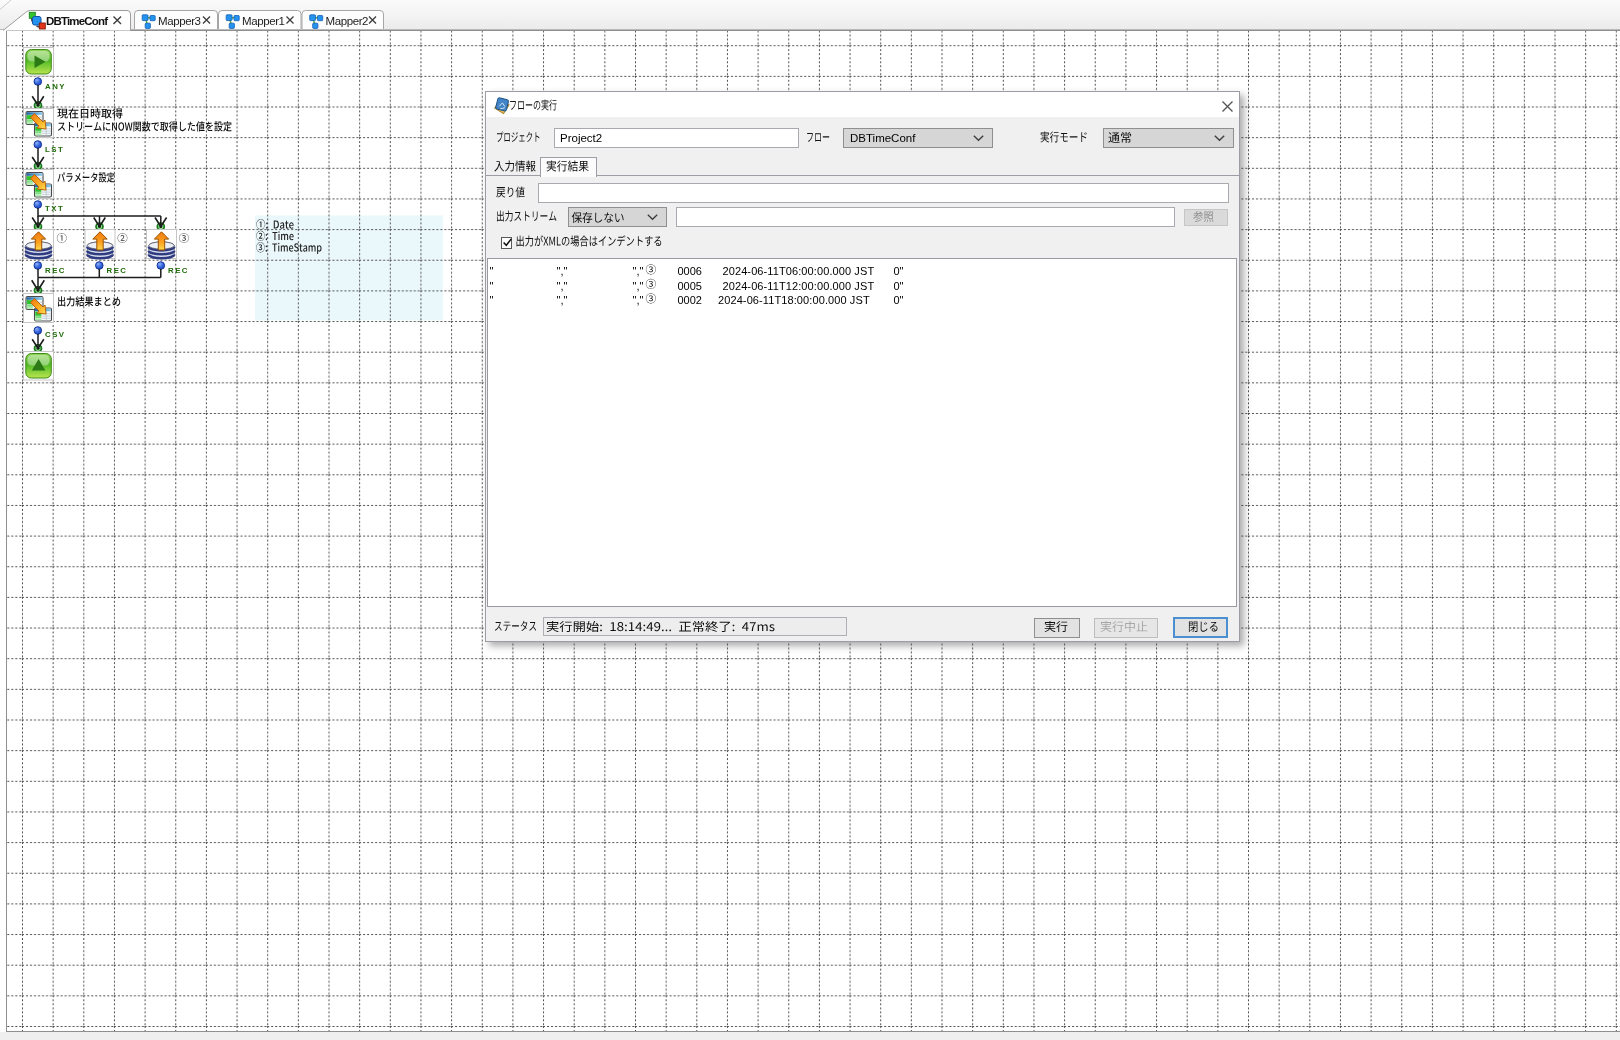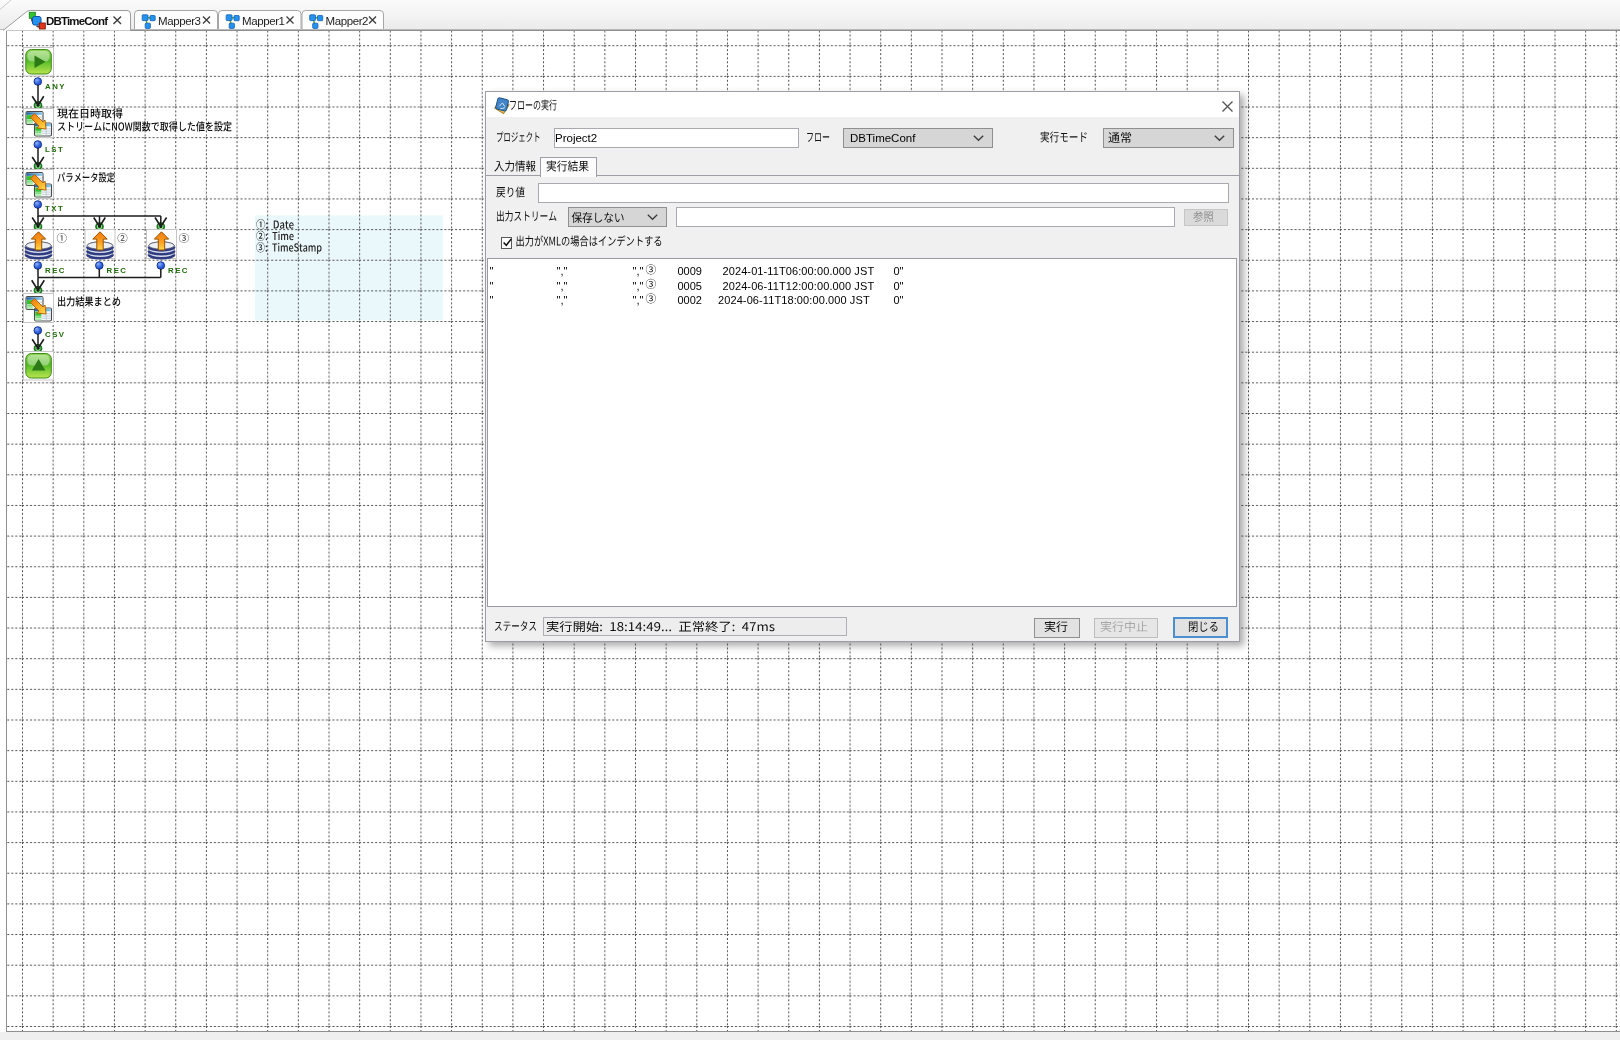--- a/index.html
+++ b/index.html
@@ -253,21 +253,21 @@
 <div style="position:absolute;left:485px;top:91px;width:753px;height:549px;background:#f0f0f0;border:1px solid #9c9ca4;box-shadow:4px 4px 7px rgba(70,70,70,.45);z-index:10">
     <div style="position:absolute;left:0;top:0;width:100%;height:25px;background:#fff"></div>
     <svg width="18" height="18" style="position:absolute;left:8px;top:5px">
       <rect x="3" y="4.5" width="10.5" height="10.5" transform="rotate(32 8.5 9)" fill="#e8c05a" stroke="#a8842a" stroke-width="0.9"></rect>
       <rect x="2.6" y="1.6" width="11" height="11.5" rx="1.5" transform="rotate(14 8 7.5)" fill="#4284c6" stroke="#1a4f85" stroke-width="0.9"></rect>
       <path d="M5.2 9.3 l3.2 -3.4 2.6 3.8 M6.3 11.8 l4.5 -1" stroke="#cfe3f5" stroke-width="1" fill="none"></path>
     </svg>
     <svg width="14" height="14" style="position:absolute;left:735px;top:8px">
       <path d="M1.5 1.5 L11.5 11.5 M11.5 1.5 L1.5 11.5" stroke="#565656" stroke-width="1.4"></path>
     </svg>
-    <div style="position:absolute;left:68px;top:36px;width:245px;height:20px;background:#fff;border:1px solid #a9a9b0;box-sizing:border-box;font-size:11.5px;line-height:18px;white-space:nowrap;overflow:hidden;color:#000">Project2</div>
+    <div style="position:absolute;left:68px;top:36px;width:245px;height:20px;background:#fff;border:1px solid #a9a9b0;box-sizing:border-box;font-size:11.5px;line-height:18px;padding-left:5px;white-space:nowrap;overflow:hidden;color:#000">Project2</div>
     <div style="position:absolute;left:357px;top:36px;width:150px;height:20px;background:#d6d6d6;border:1px solid #8f8f8f;box-sizing:border-box;font-size:11.5px;line-height:18px;padding-left:6px;color:#000">DBTimeConf<svg width="11" height="7" style="position:absolute;right:8px;top:5.5px">
         <path d="M0.8 0.8 L5.5 5.3 L10.2 0.8" stroke="#3c3c3c" stroke-width="1.3" fill="none"></path>
       </svg></div>
     <div style="position:absolute;left:617px;top:36px;width:131px;height:20px;background:#d6d6d6;border:1px solid #8f8f8f;box-sizing:border-box;font-size:11.5px;line-height:18px;padding-left:6px;color:#000">
       <svg width="11" height="7" style="position:absolute;right:8px;top:5.5px">
         <path d="M0.8 0.8 L5.5 5.3 L10.2 0.8" stroke="#3c3c3c" stroke-width="1.3" fill="none"></path>
       </svg>
     </div>
     <div style="position:absolute;left:0;top:83px;width:753px;height:1px;background:#9d9da5"></div>
     <div style="position:absolute;left:54px;top:65px;width:55px;height:19px;background:#fcfcfc;border:1px solid #9d9da5;border-bottom:none"></div>
@@ -281,22 +281,22 @@
     <div style="position:absolute;left:698px;top:117px;width:44px;height:16.5px;background:#dadada;border:1px solid #c6c6c6;box-sizing:border-box"></div>
     <div style="position:absolute;left:14.5px;top:145px;width:9.5px;height:9.5px;background:#fff;border:1px solid #595959"></div>
     <svg width="13" height="13" style="position:absolute;left:15px;top:144px">
       <path d="M2.6 6.4 l2.7 2.9 L10.2 3" stroke="#111" stroke-width="1.5" fill="none"></path>
     </svg>
     <div style="position:absolute;left:1px;top:166px;width:748px;height:347px;background:#fff;border:1px solid #9999a1"></div>
     <div style="position:absolute;top:173px;left:0;width:748px;height:14px;font-size:11px;color:#000">
       <span style="position:absolute;left:3.5px">"</span>
       <span style="position:absolute;left:70.5px">","</span>
       <span style="position:absolute;left:146.5px">","</span>
-      <span style="position:absolute;left:191.5px">0009</span>
-      <span style="position:absolute;left:236.5px;letter-spacing:0.1px">2024-01-11T06:00:00.000 JST</span>
+      <span style="position:absolute;left:191.5px">0006</span>
+      <span style="position:absolute;left:236.5px;letter-spacing:0.1px">2024-06-11T06:00:00.000 JST</span>
       <span style="position:absolute;left:407.5px">0"</span>
     </div>
     <div style="position:absolute;top:187.5px;left:0;width:748px;height:14px;font-size:11px;color:#000">
       <span style="position:absolute;left:3.5px">"</span>
       <span style="position:absolute;left:70.5px">","</span>
       <span style="position:absolute;left:146.5px">","</span>
       <span style="position:absolute;left:191.5px">0005</span>
       <span style="position:absolute;left:236.5px;letter-spacing:0.1px">2024-06-11T12:00:00.000 JST</span>
       <span style="position:absolute;left:407.5px">0"</span>
     </div>

